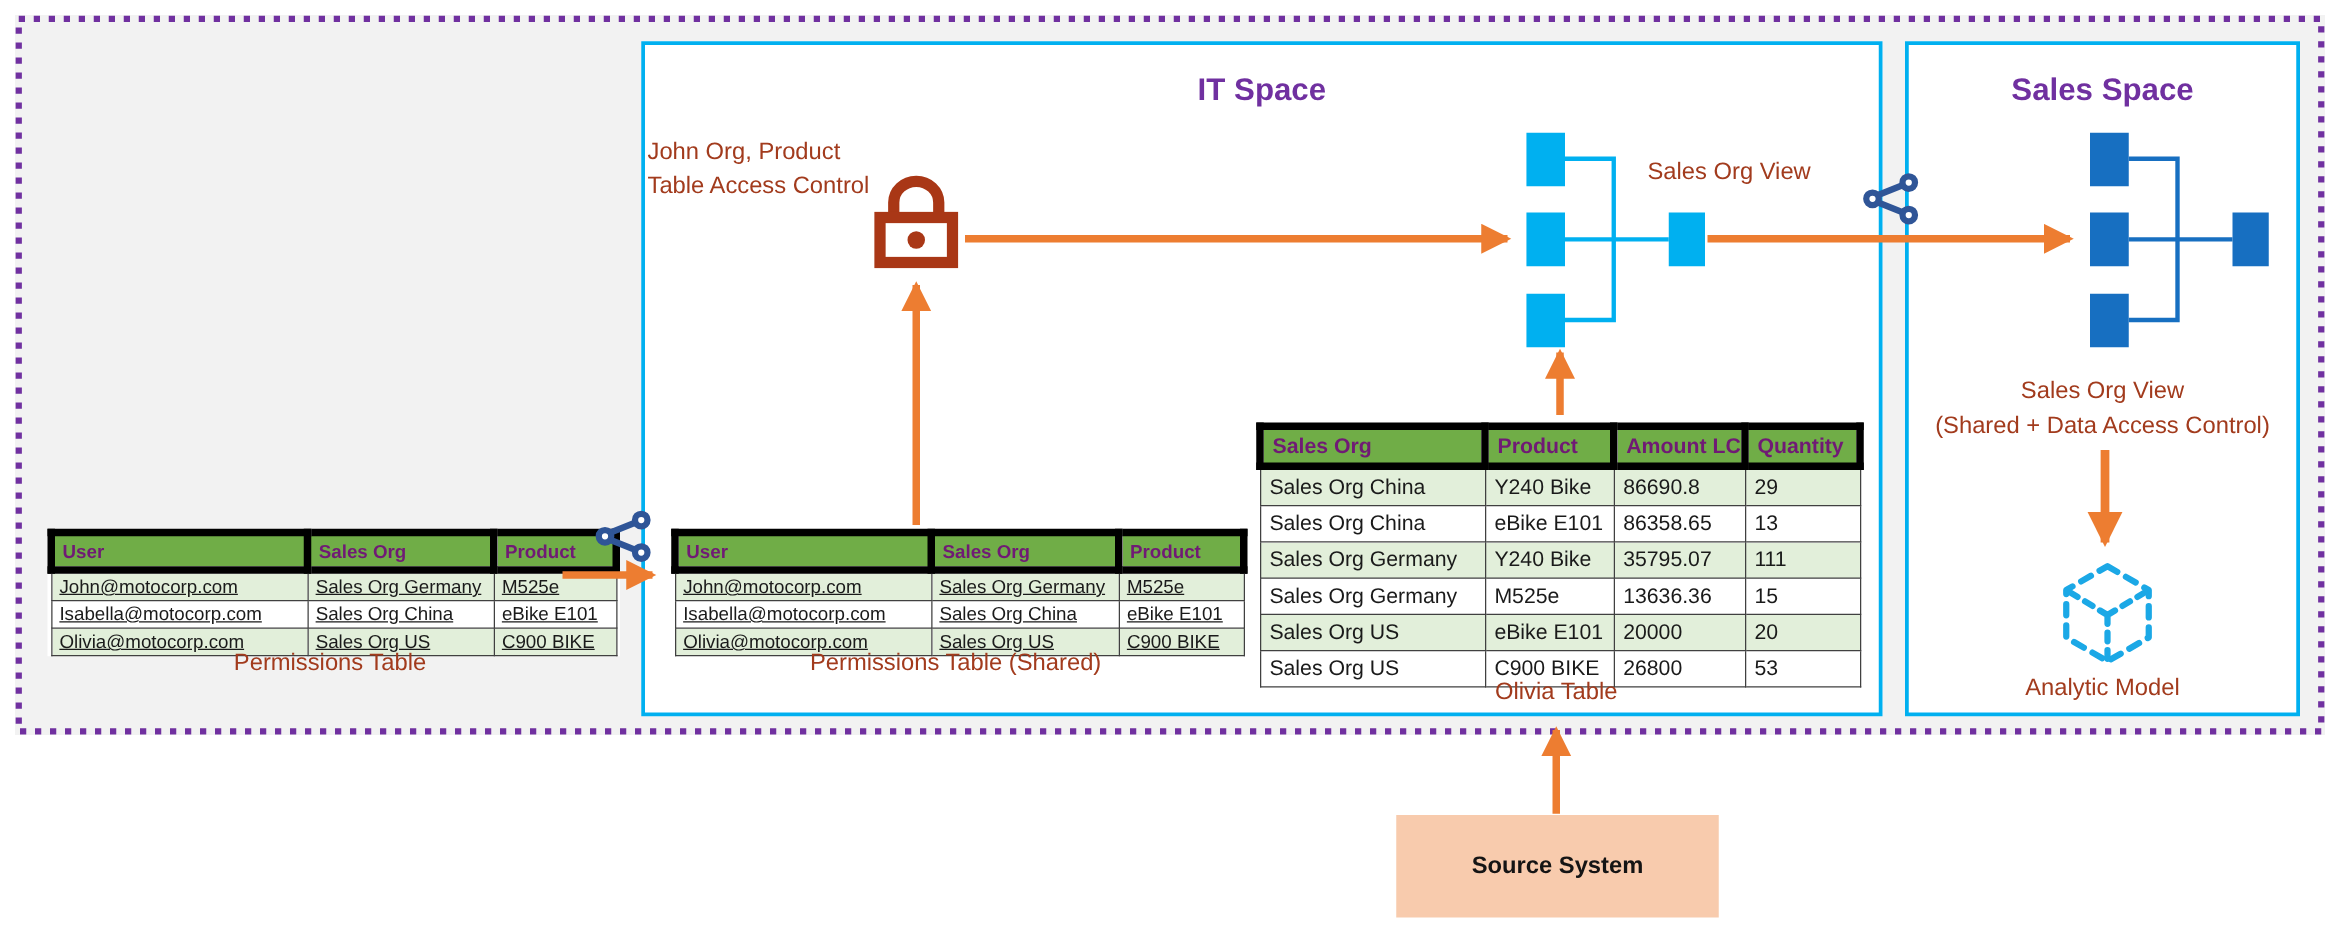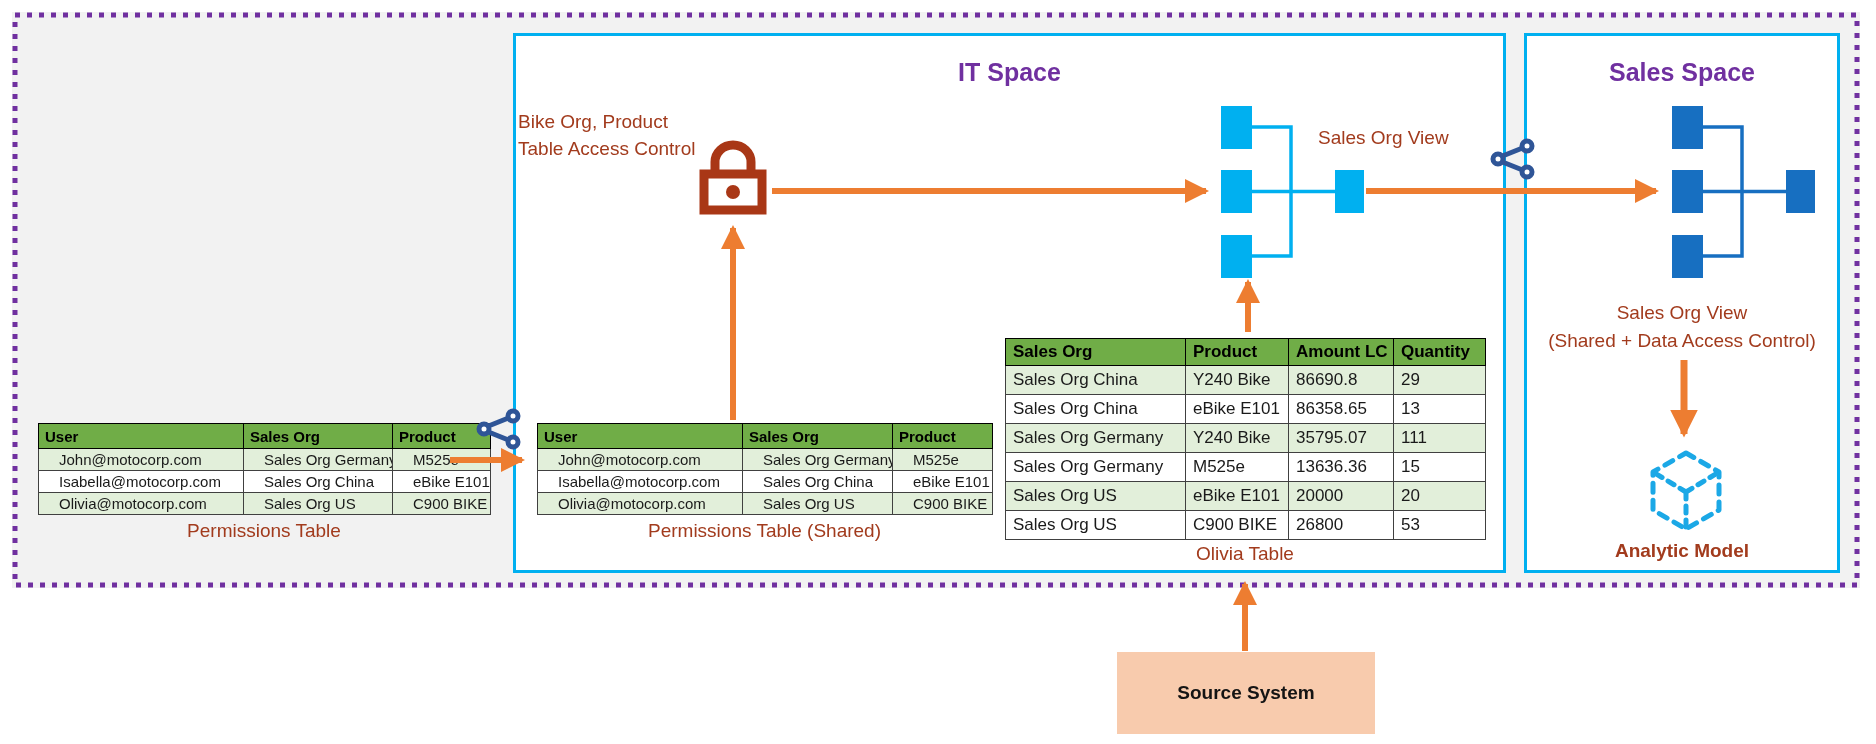--- a/index.html
+++ b/index.html
@@ -6,37 +6,37 @@
   .canvas{position:relative;width:1876px;height:744px;background:#fff;
     font-family:"Liberation Sans",sans-serif;overflow:hidden;}
   .dotted-region{position:absolute;left:12px;top:12px;width:1848px;height:576px;background:#F2F2F2;}
   .space{position:absolute;background:#fff;border:3px solid #00B0F0;box-sizing:border-box;}
   #space-permissions{left:30px;top:33px;width:465px;height:540px;}
   #space-it{left:513px;top:33px;width:993px;height:540px;}
   #space-sales{left:1524px;top:33px;width:316px;height:540px;}
   .space-title{position:absolute;top:22px;left:0;right:0;text-align:center;
     color:#7030A0;font-weight:bold;font-size:25px;}
   .data-table{position:absolute;border-collapse:collapse;table-layout:fixed;background:#fff;color:#1a1a1a;}
-  .data-table th{background:#70AD47;color:#000000;font-weight:bold;text-align:left;
-    border:1px solid #000000;white-space:nowrap;overflow:hidden;}
+  .data-table th{background:#70AD47;color:#701a75;font-weight:bold;text-align:left;
+    border:6px solid #000000;white-space:nowrap;overflow:hidden;}
   .data-table td{border:1px solid #404040;white-space:nowrap;overflow:hidden;}
   .data-table tbody tr:nth-child(odd) td{background:#E2EFDA;}
   .perm{font-size:15px;width:452px;}
   .perm th{padding:2px 6px;height:20px;}
-  .perm td{padding:1px 20px;height:19px;}
+  .perm td{padding:1px 6px;height:19px;text-decoration:underline;}
   #shared-table{width:455px;}
   #sales-table{font-size:17px;width:480px;}
   #sales-table th{padding:2px 7px;height:22px;}
   #sales-table td{padding:3px 7px;height:22px;}
   .caption{position:absolute;color:#A23B1D;font-size:19px;text-align:center;white-space:nowrap;}
   .red-label{position:absolute;color:#A23B1D;font-size:19px;white-space:nowrap;}
   #access-control-label{left:518px;top:108px;line-height:27px;}
   #it-view-label{left:1318px;top:127px;}
   #sales-view-label{left:1524px;top:299px;width:316px;text-align:center;line-height:28px;}
-  #analytic-model-label{left:1524px;top:540px;width:316px;text-align:center;font-weight:bold;}
+  #analytic-model-label{left:1524px;top:540px;width:316px;text-align:center;}
   .icon{position:absolute;}
   #source-system{position:absolute;left:1117px;top:652px;width:258px;height:82px;
     background:#F8CBAD;display:flex;align-items:center;justify-content:center;
     font-size:19px;font-weight:bold;color:#141414;}
   #arrow-layer{position:absolute;left:0;top:0;pointer-events:none;}
 </style>
 </head>
 <body>
 
 <div class="canvas">
@@ -170,21 +170,21 @@
           <td>Sales Org US</td>
           <td>C900 BIKE</td>
           <td>26800</td>
           <td>53</td>
         </tr>
       </tbody>
   </table>
   <div class="caption" style="left:1005px;top:543px;width:480px;">Olivia Table</div>
 
   <div class="red-label" id="access-control-label">
-    <div>Bike Org, Product</div>
+    <div>John Org, Product</div>
     <div>Table Access Control</div>
   </div>
   <div class="red-label" id="it-view-label">Sales Org View</div>
 
   <div class="red-label" id="sales-view-label">
     <div>Sales Org View</div>
     <div>(Shared + Data Access Control)</div>
   </div>
   <div class="red-label" id="analytic-model-label">Analytic Model</div>
 

